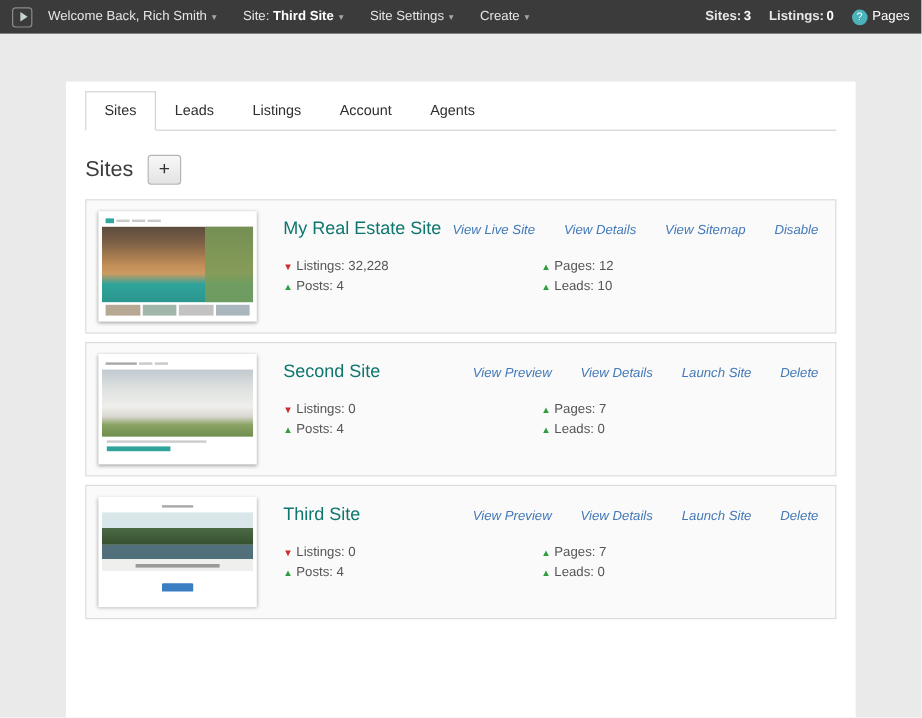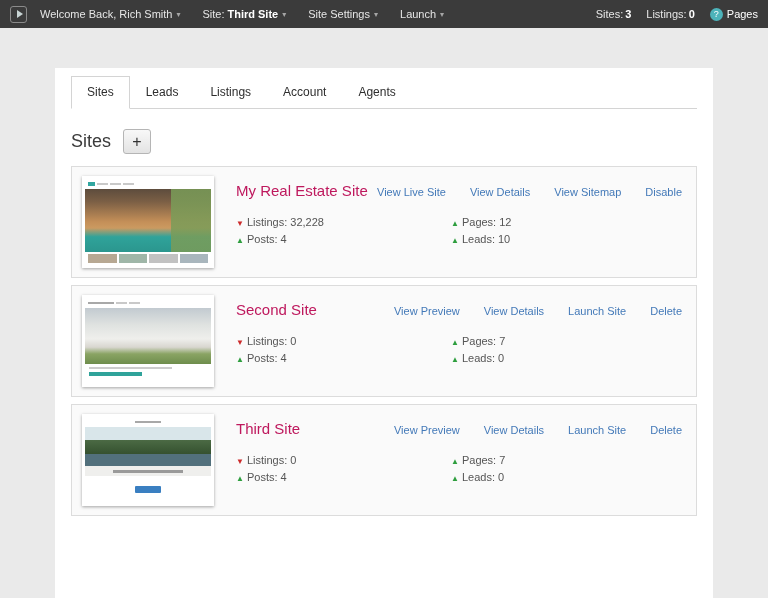--- a/index.html
+++ b/index.html
@@ -36,21 +36,21 @@
     border-left: 6px solid #c8d4d4;
     border-top: 4px solid transparent;
     border-bottom: 4px solid transparent;
     margin-left: 2px;
   }
   .tb-menus { display: flex; align-items: flex-end; gap: 22px; margin-left: 13px; }
   .tb-menu { display: inline-flex; align-items: center; cursor: pointer; white-space: nowrap; }
   .tb-menu b { color: #ffffff; margin-left: 3px; }
   .caret { font-size: 8px; color: #a5a5a5; margin-left: 4px; }
   .tb-right { margin-left: auto; display: flex; align-items: center; gap: 15px; }
-  .tb-counter { white-space: nowrap; }
+  .tb-counter { white-space: nowrap; font-weight: bold; }
   .tb-counter b { color: #ffffff; margin-left: 2px; }
   .tb-help { display: inline-flex; align-items: center; gap: 4px; cursor: pointer; color: #ffffff; }
   .help-ic {
     width: 13px; height: 13px;
     background: #4db3ba;
     color: #ffffff;
     border-radius: 50%;
     font-size: 9px;
     font-style: normal;
     display: inline-flex;
@@ -150,22 +150,22 @@
   .thumb3 .sky { height: 13px; flex: none; background: #d9e6ea; }
   .thumb3 .trees { height: 14px; flex: none; background: linear-gradient(180deg, #4b6a44, #35512f); }
   .thumb3 .water { height: 12px; flex: none; background: #52707c; }
   .thumb3 .search { height: 10px; flex: none; background: #efefed; display: flex; align-items: center; justify-content: center; }
   .thumb3 .search i { display: block; width: 55%; height: 3px; background: #9a9a9a; }
   .thumb3 .btnrow { flex: 1; background: #ffffff; display: flex; align-items: center; justify-content: center; }
   .thumb3 .btnrow i { display: block; width: 26px; height: 7px; background: #3a7fc1; border-radius: 1px; }
 
   .row-body { flex: 1; padding: 0 4px 0 22px; }
   .row-top { display: flex; justify-content: space-between; align-items: baseline; margin-top: 6px; }
-  .site-name { font-size: 15px; color: #be185d; cursor: pointer; }
-  .actions { display: flex; gap: 24px; font-size: 11px; }
+  .site-name { font-size: 15px; color: #0f766e; cursor: pointer; }
+  .actions { display: flex; gap: 24px; font-size: 11px; font-style: italic; }
   .action { color: #4379b8; cursor: pointer; white-space: nowrap; }
 
   .stats {
     margin-top: 14px;
     display: grid;
     grid-auto-flow: column;
     grid-template-rows: repeat(2, 17px);
     grid-template-columns: 215px auto;
     justify-content: start;
     align-items: center;
@@ -192,21 +192,21 @@
     <div class="tb-menu">
       <span>Site:</span>
       <b>Third Site</b>
       <span class="caret">▾</span>
     </div>
     <div class="tb-menu">
       <span>Site Settings</span>
       <span class="caret">▾</span>
     </div>
     <div class="tb-menu">
-      <span>Launch</span>
+      <span>Create</span>
       <span class="caret">▾</span>
     </div>
   </nav>
   <div class="tb-right">
     <span class="tb-counter">
       <span>Sites:</span><b>3</b>
     </span>
     <span class="tb-counter">
       <span>Listings:</span><b>0</b>
     </span>

